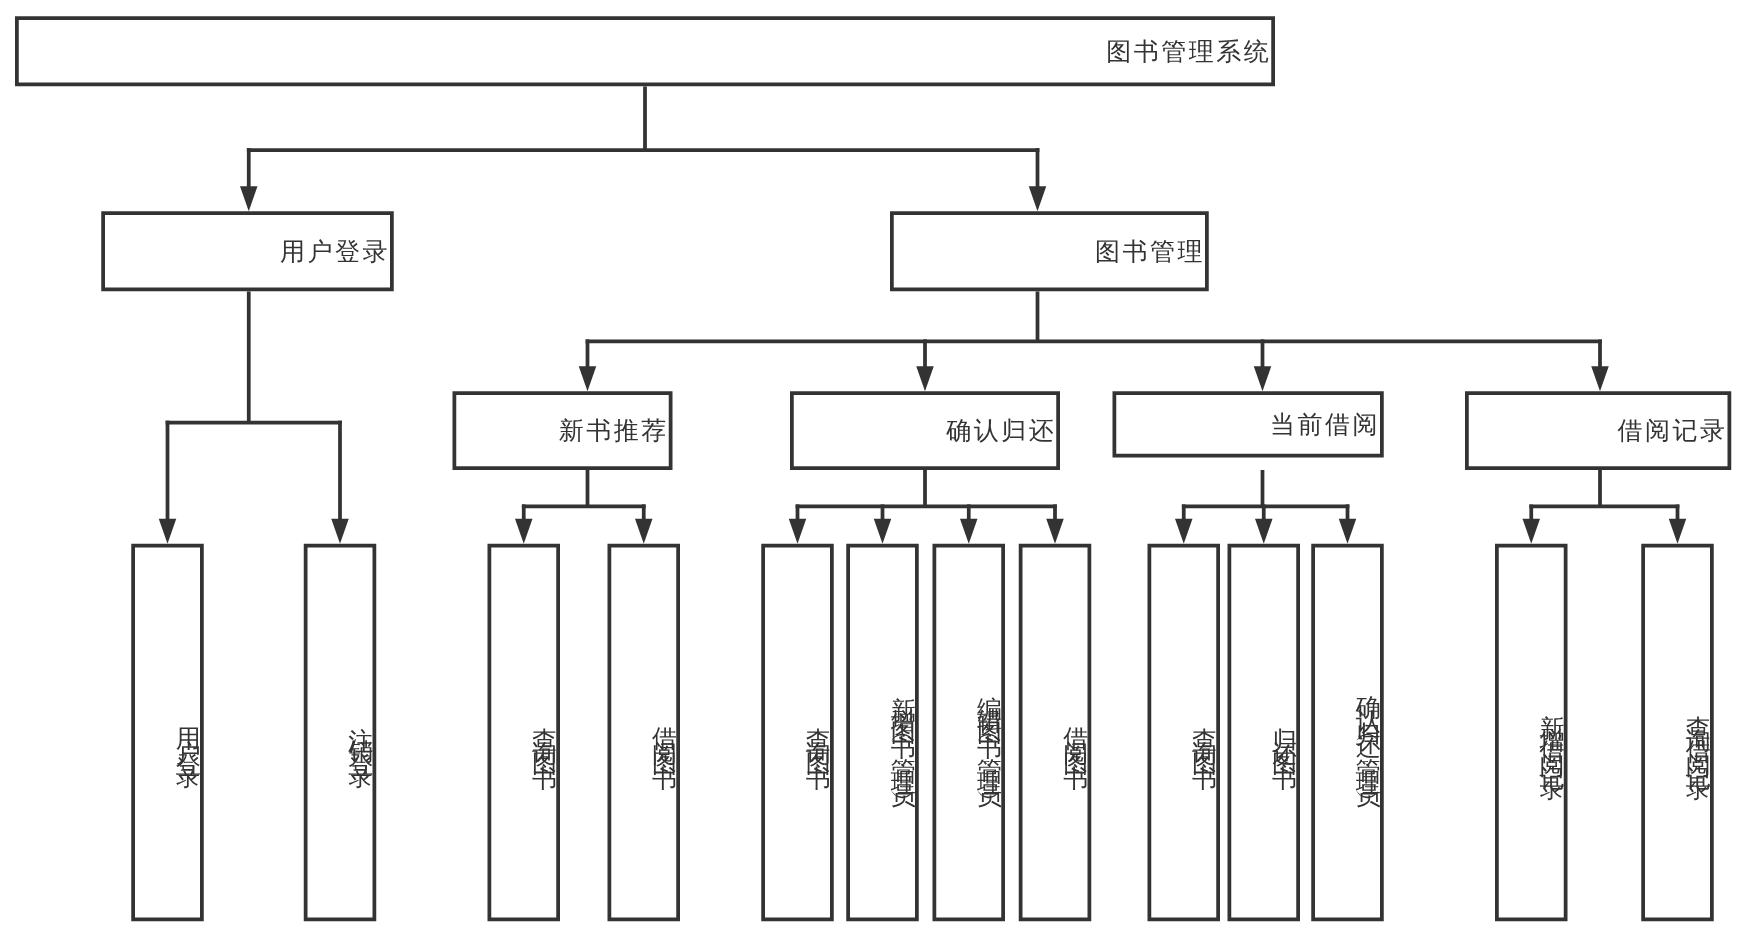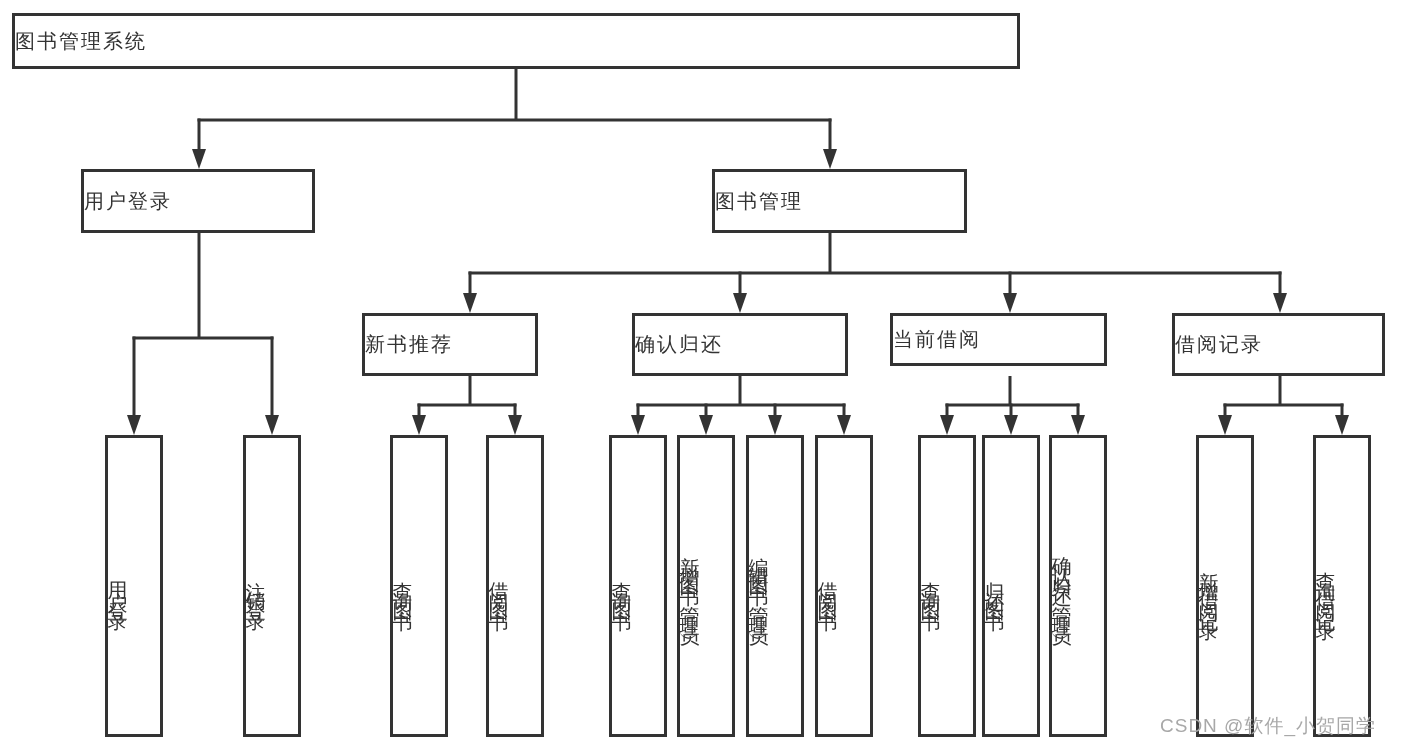--- a/index.html
+++ b/index.html
@@ -11,21 +11,21 @@
     overflow:hidden;
   }
   #connectors{position:absolute;left:0;top:0;z-index:1;}
   .node{
     position:absolute;
     box-sizing:border-box;
     border:3px solid #333333;
     background:#ffffff;
     display:flex;
     align-items:center;
-    justify-content:flex-start;
+    justify-content:flex-end;
     color:#333333;
     z-index:2;
   }
   .node.h span{
     font-size:20px;
     letter-spacing:2px;
     white-space:nowrap;
   }
   .node.v span{
     writing-mode:vertical-lr;
@@ -166,14 +166,13 @@
     <span>确认归还（管理员）</span>
   </div>
 
   <div class="node v" style="left:1196px;top:435px;width:58px;height:302px">
     <span>新增借阅记录</span>
   </div>
   <div class="node v" style="left:1313px;top:435px;width:58px;height:302px">
     <span>查询借阅记录</span>
   </div>
 
-  <div id="watermark">CSDN @软件_小贺同学</div>
 </div>
 
 </body></html>

